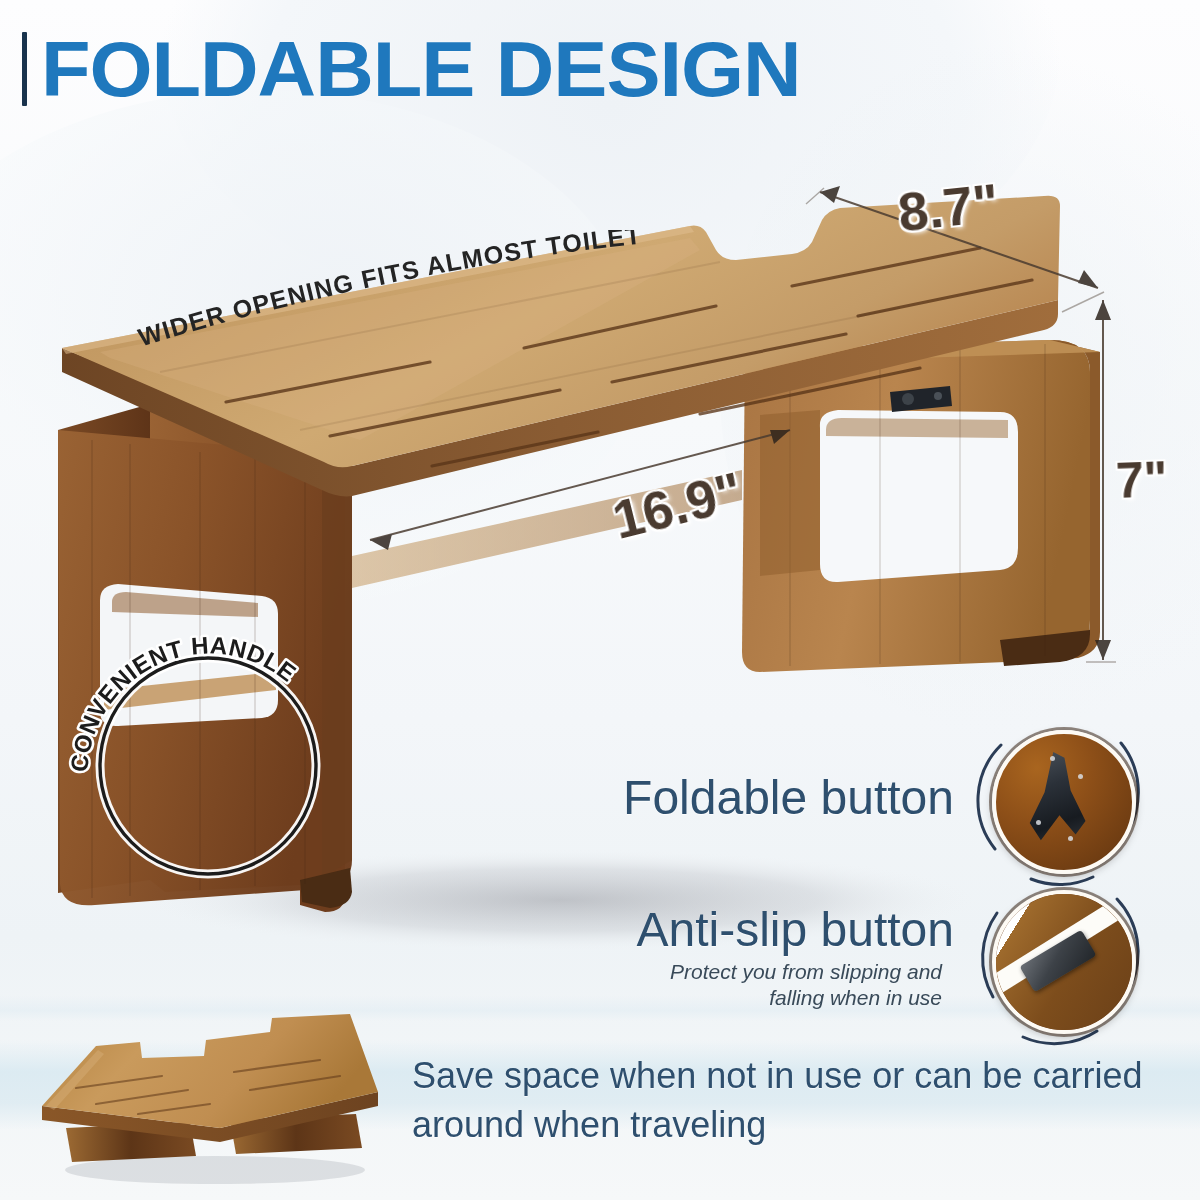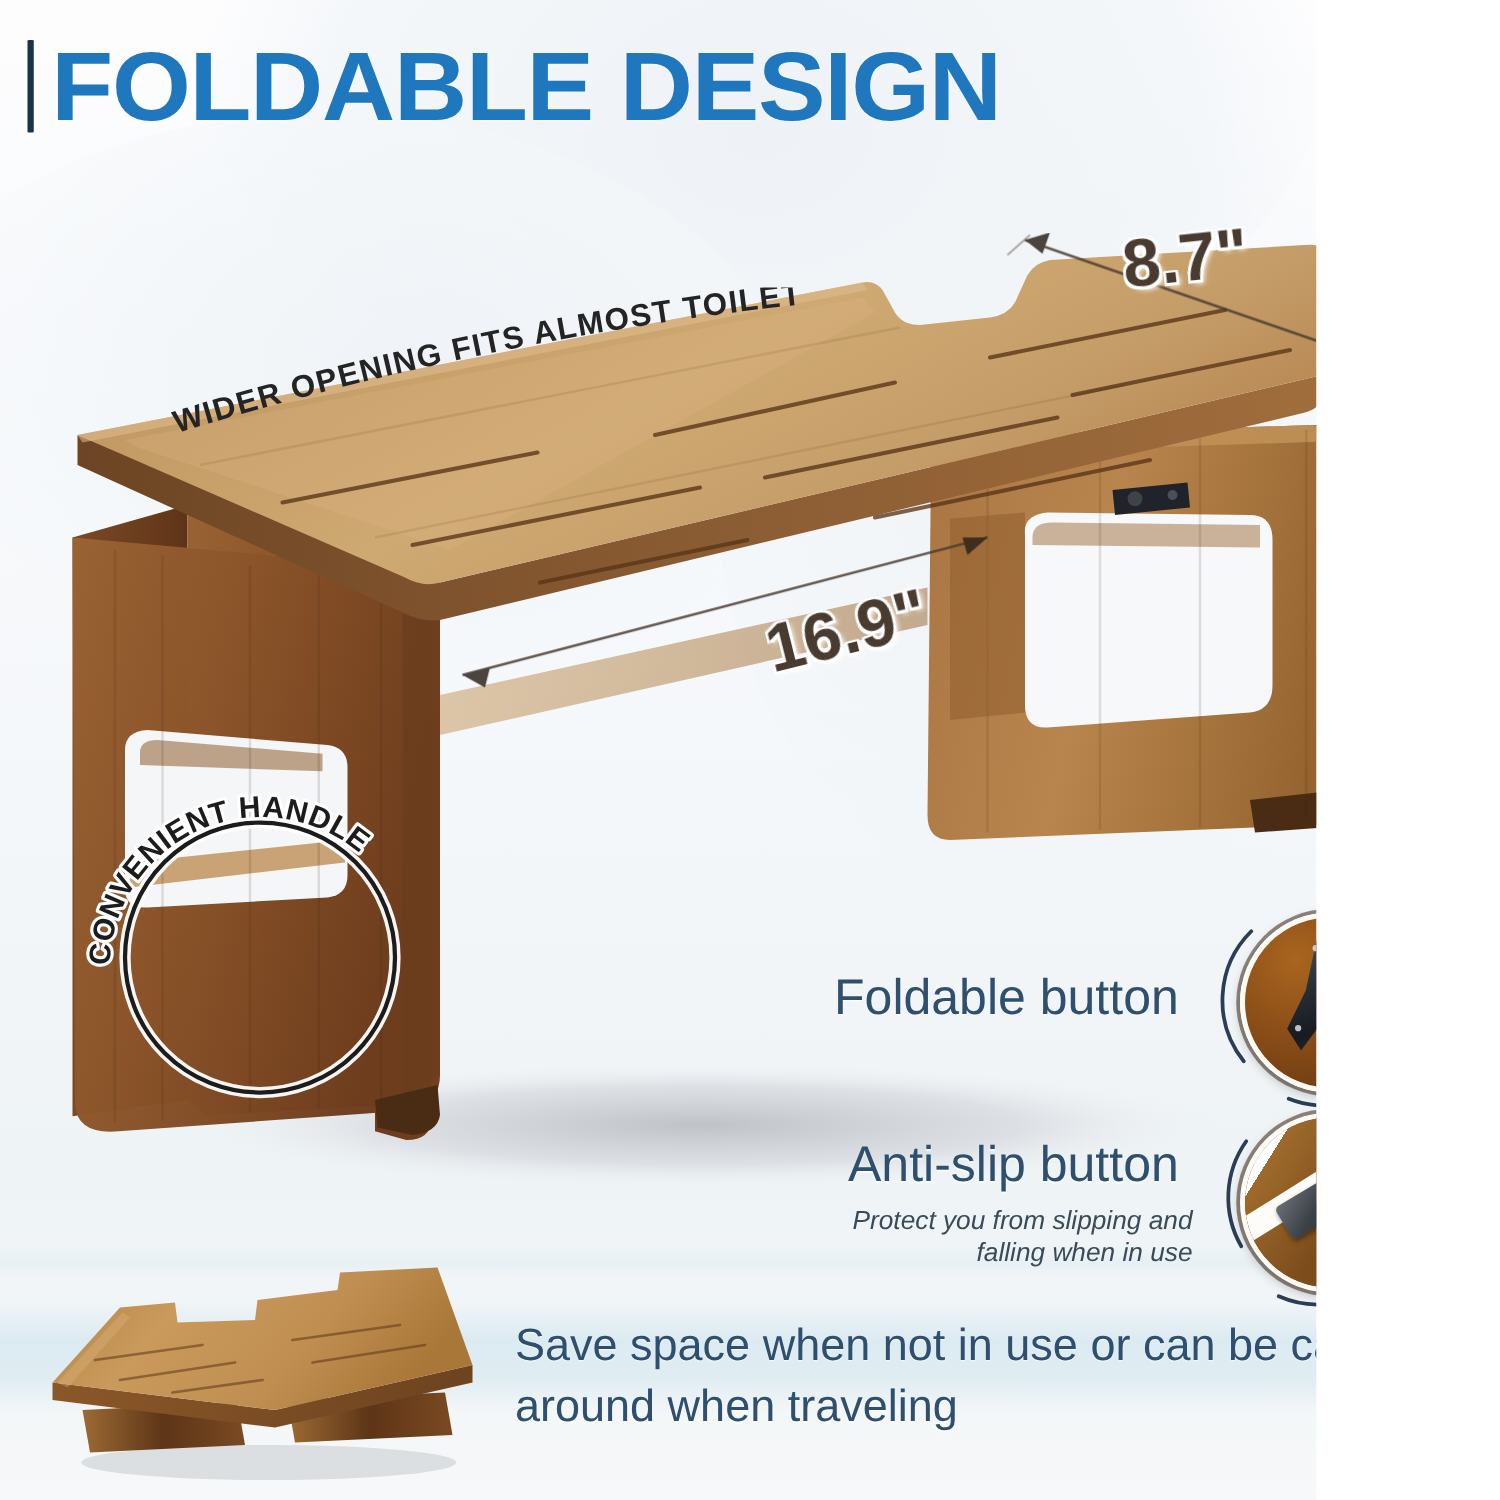--- a/index.html
+++ b/index.html
@@ -4,21 +4,21 @@
 <title>Foldable Design Product Infographic</title>
 <style>
   html,body{margin:0;padding:0;}
   body{
     width:1200px;height:1200px;overflow:hidden;
     font-family:"Liberation Sans","DejaVu Sans",sans-serif;
     background:#ffffff;
     position:relative;
   }
   #stage{
-    position:absolute;inset:0;width:1053px;height:1200px;overflow:hidden;
+    position:absolute;inset:0;width:1200px;height:1200px;overflow:hidden;
     background:
       linear-gradient(180deg,#fdfdfe 0%,#f7f9fb 35%,#f3f6f9 60%,#eef3f6 78%,#f6f8f9 100%);
   }
   
   .bg-sweep{
     position:absolute;border-radius:50%;pointer-events:none;
   }
   .sweep-a{
     left:160px;top:-230px;width:900px;height:560px;
     background:radial-gradient(ellipse at 50% 60%, #eef2f6 0%, #f4f7fa 55%, rgba(255,255,255,0) 72%);
@@ -86,25 +86,25 @@
   .handle-badge text{
     font-family:"Liberation Sans","DejaVu Sans",sans-serif;
     font-size:24px;font-weight:bold;letter-spacing:0.6px;fill:#1c1c1c;
     paint-order:stroke fill;stroke:#ffffff;stroke-width:5px;stroke-linejoin:round;
   }
 
   
   .feature{position:absolute;display:flex;align-items:center;}
   .feature .copy{text-align:right;padding-right:26px;}
   .feature h3{
-    margin:11px;font-size:40px;font-weight:normal;color:#2e4f6e;line-height:1.05;
+    margin:0;font-size:48px;font-weight:normal;color:#2e4f6e;line-height:1.05;
     text-shadow:0 1px 1px rgba(255,255,255,0.8);
   }
   .feature p{
-    margin:4px 0 0 0;font-size:21px;font-style:italic;color:#394a59;line-height:1.25;
+    margin:4px 12px 0 0;font-size:21px;font-style:italic;color:#394a59;line-height:1.25;
   }
   .f1{left:500px;top:718px;width:640px;}
   .f2{left:470px;top:878px;width:670px;}
 
   .inset{
     position:relative;width:160px;height:160px;flex:0 0 160px;
   }
   .inset .ring-arcs{position:absolute;left:-9px;top:-9px;width:178px;height:178px;}
   .inset .disc{
     position:absolute;left:12px;top:12px;width:136px;height:136px;border-radius:50%;

